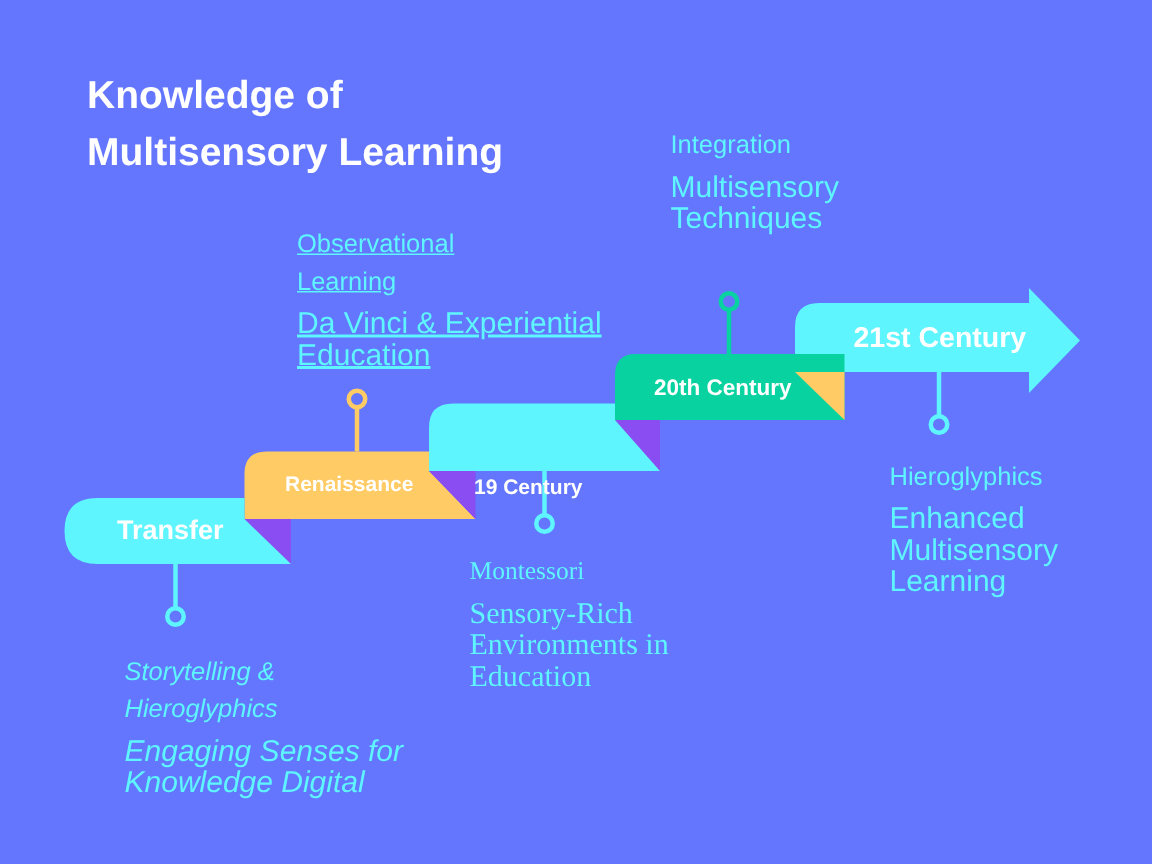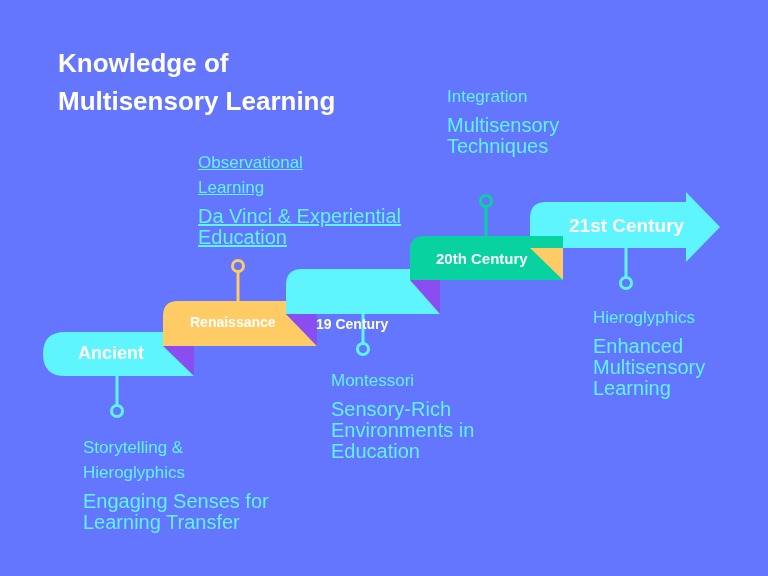--- a/index.html
+++ b/index.html
@@ -61,49 +61,49 @@
     <path d="M178,301 H286 V314 L317,346 H163 V316 Q163,301 178,301 Z" fill="#ffcb64"></path>
     <path d="M286,314 H317 V346 Z" fill="#8a4df2"></path>
   </g>
 
   <g>
     <path d="M65,332 H163 V346 H194 V376 L194,376 H65 Q43,376 43,354 Q43,332 65,332 Z" fill="#5ff5ff"></path>
     <path d="M163,346 H194 V376 Z" fill="#8a4df2"></path>
   </g>
 </svg>
 
-<div class="lbl" style="left:78px;top:343px;font-size:18px;">Ancient</div>
+<div class="lbl" style="left:78px;top:343px;font-size:18px;">Transfer</div>
 <div class="lbl" style="left:190px;top:314px;font-size:14px;">Renaissance</div>
 <div class="lbl" style="left:316px;top:283px;font-size:14px;margin-top:33px;">19 Century</div>
 <div class="lbl" style="left:436px;top:250px;font-size:15px;">20th Century</div>
 <div class="lbl" style="left:569px;top:215px;font-size:19px;">21st Century</div>
 
-<div class="block" style="left:83px;top:435px;">
+<div class="block" style="left:83px;top:435px;font-style:italic;">
   <div class="h">
       <div>Storytelling &amp;</div>
       <div>Hieroglyphics</div>
     </div>
   <div class="s">
       <div>Engaging Senses for</div>
-      <div>Learning Transfer</div>
+      <div>Knowledge Digital</div>
     </div>
 </div>
 
 <div class="block" style="left:198px;top:150px;text-decoration:underline;">
   <div class="h">
       <div>Observational</div>
       <div>Learning</div>
     </div>
   <div class="s">
       <div>Da Vinci &amp; Experiential</div>
       <div>Education</div>
     </div>
 </div>
 
-<div class="block" style="left:331px;top:368px;">
+<div class="block" style="left:313px;top:368px;font-family:Liberation Serif, serif;">
   <div class="h">
       <div>Montessori</div>
     </div>
   <div class="s">
       <div>Sensory-Rich</div>
       <div>Environments in</div>
       <div>Education</div>
     </div>
 </div>
 

